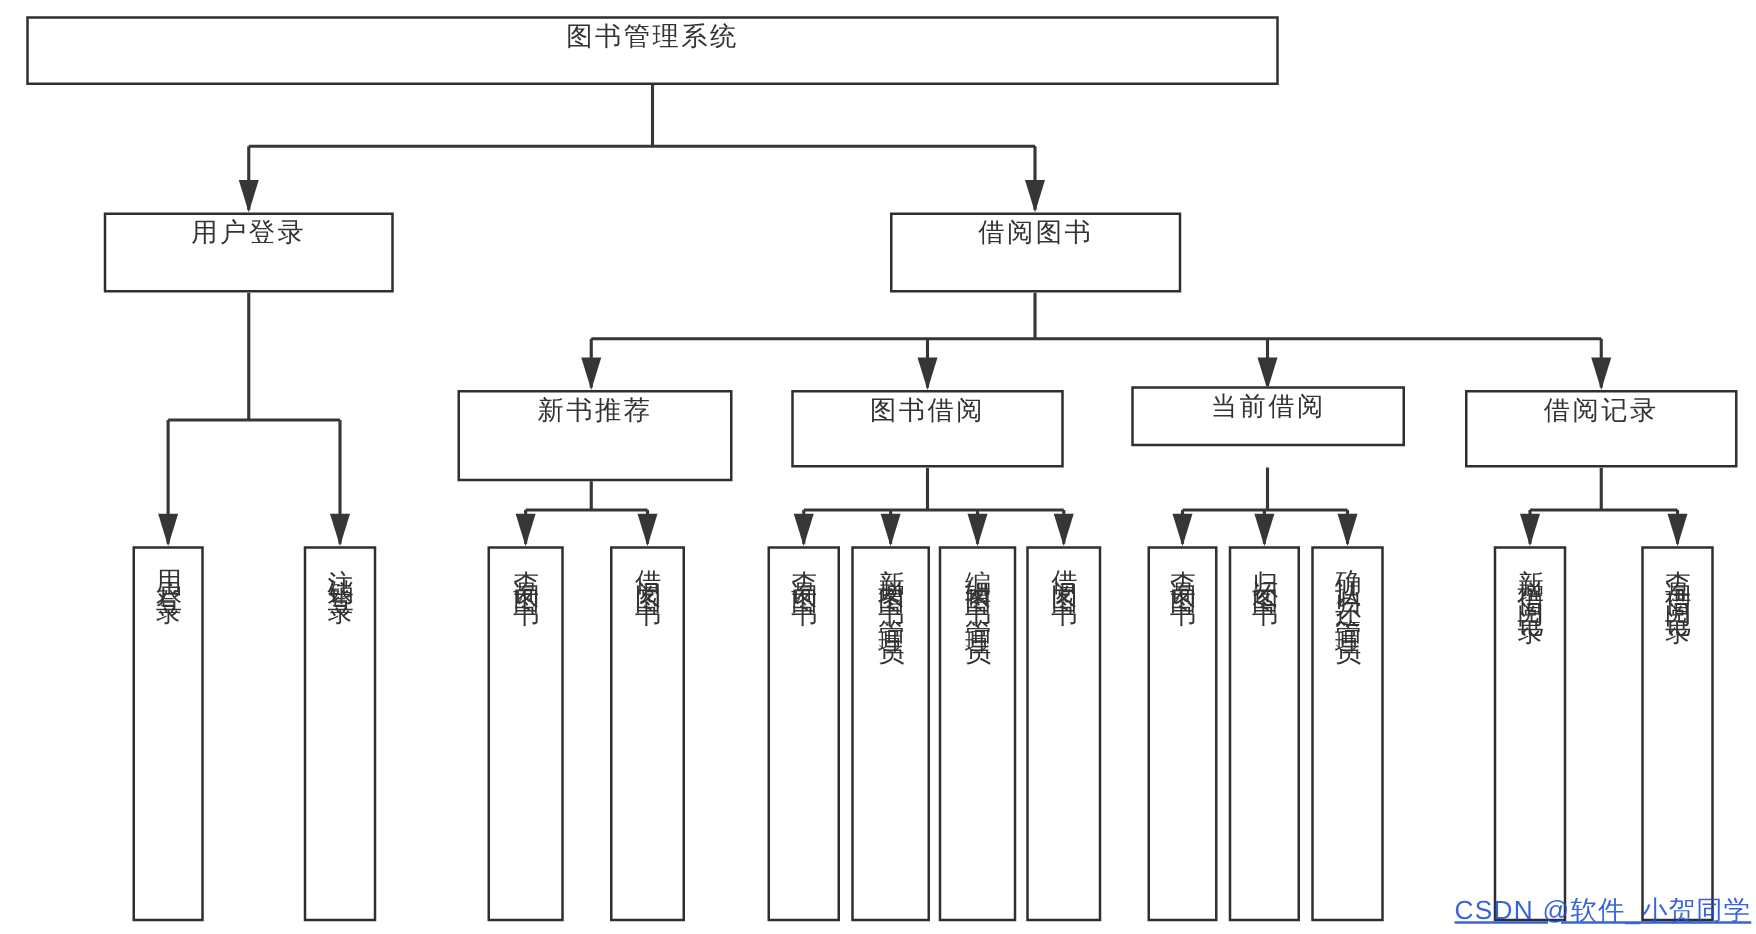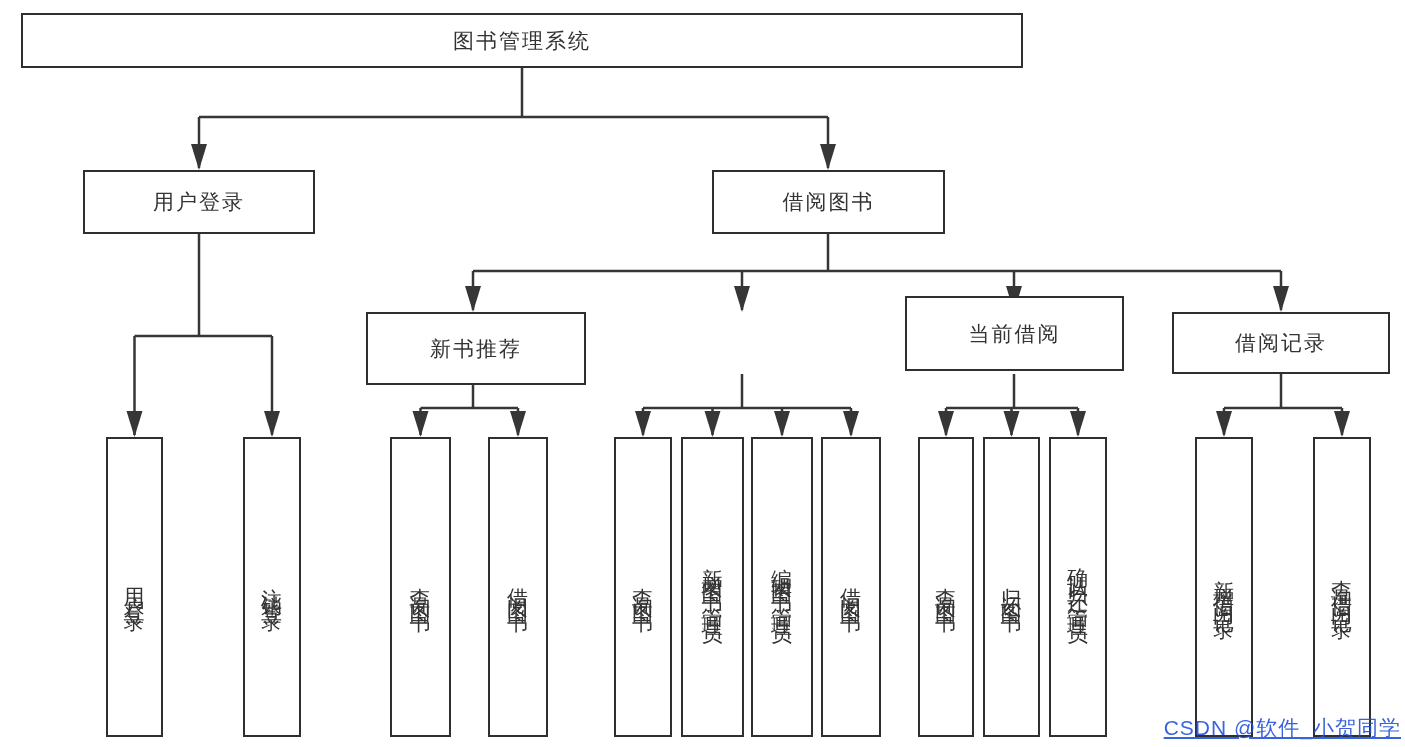--- a/index.html
+++ b/index.html
@@ -5,21 +5,21 @@
   html,body{margin:0;padding:0;background:#ffffff;}
   .canvas{
     position:relative;width:1405px;height:747px;background:#ffffff;
     font-family:"Liberation Sans",sans-serif;overflow:hidden;
   }
   svg.wires{position:absolute;left:0;top:0;width:1405px;height:747px;pointer-events:none;}
   svg.wires line{stroke:#363636;stroke-width:2.5;}
   svg.wires polygon{fill:#363636;}
   .node{
     position:absolute;box-sizing:border-box;border:2px solid #2f2f2f;background:#ffffff;
-    display:flex;align-items:center;justify-content:center;color:#333333;z-index:1;
+    display:flex;align-items:flex-start;justify-content:center;color:#333333;z-index:1;
   }
   .node-h{font-size:21px;letter-spacing:2px;}
   .node-v{top:437px;height:300px;font-size:21px;}
   .vtext{writing-mode:vertical-rl;text-orientation:mixed;letter-spacing:8px;line-height:1;}
   .watermark{
     position:absolute;top:714px;right:4px;z-index:3;
     font-size:21px;letter-spacing:1px;color:#1d4ed8;opacity:.88;
     text-decoration:underline;white-space:nowrap;
   }
 </style>
@@ -97,21 +97,24 @@
   <div class="node node-h" style="left:83px;top:170px;width:232px;height:64px">
     <span>用户登录</span>
   </div>
   <div class="node node-h" style="left:712px;top:170px;width:233px;height:64px">
     <span>借阅图书</span>
   </div>
 
   <div class="node node-h" style="left:366px;top:312px;width:220px;height:73px">
     <span>新书推荐</span>
   </div>
-  <div class="node node-h" style="left:905px;top:296px;width:219px;height:75px">
+  <div class="node node-h" style="left:633px;top:312px;width:218px;height:62px">
+    <span>图书借阅</span>
+  </div>
+  <div class="node node-h" style="left:905px;top:309px;width:219px;height:48px">
     <span>当前借阅</span>
   </div>
   <div class="node node-h" style="left:1172px;top:312px;width:218px;height:62px">
     <span>借阅记录</span>
   </div>
 
   <div class="node node-v" style="left:106px;width:57px">
     <span class="vtext">用户登录</span>
   </div>
   <div class="node node-v" style="left:243px;width:58px">

